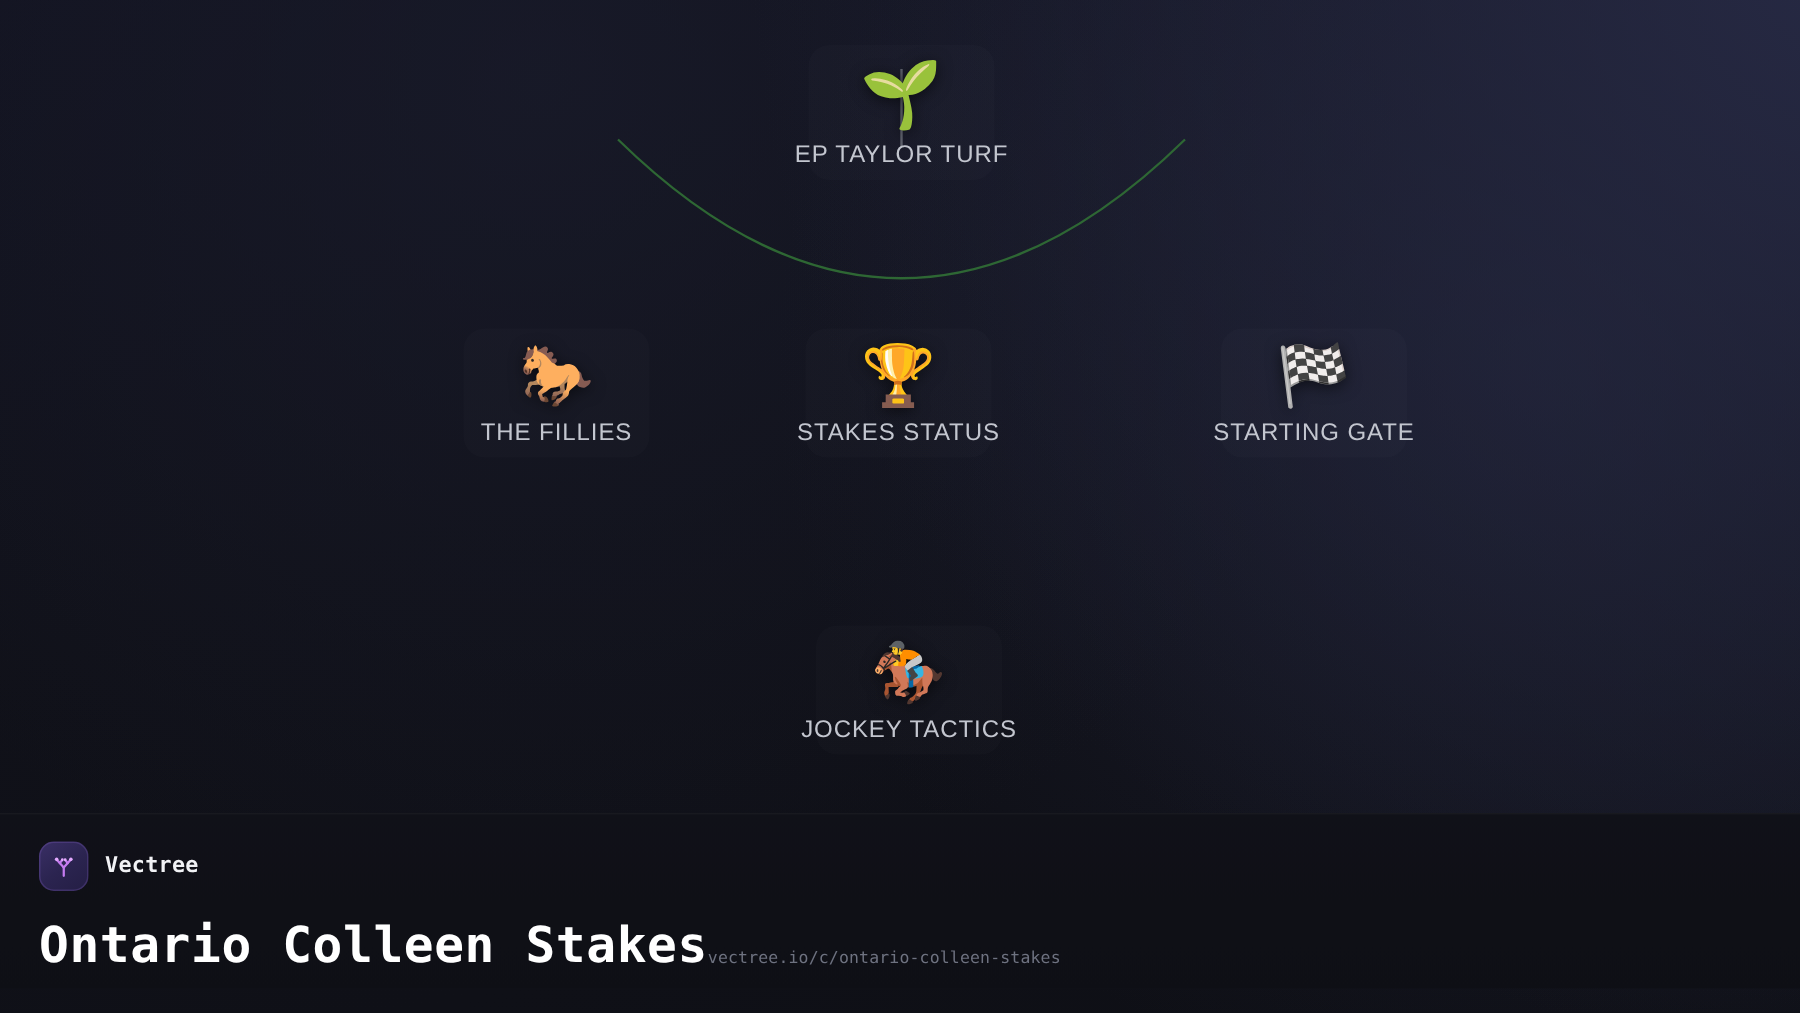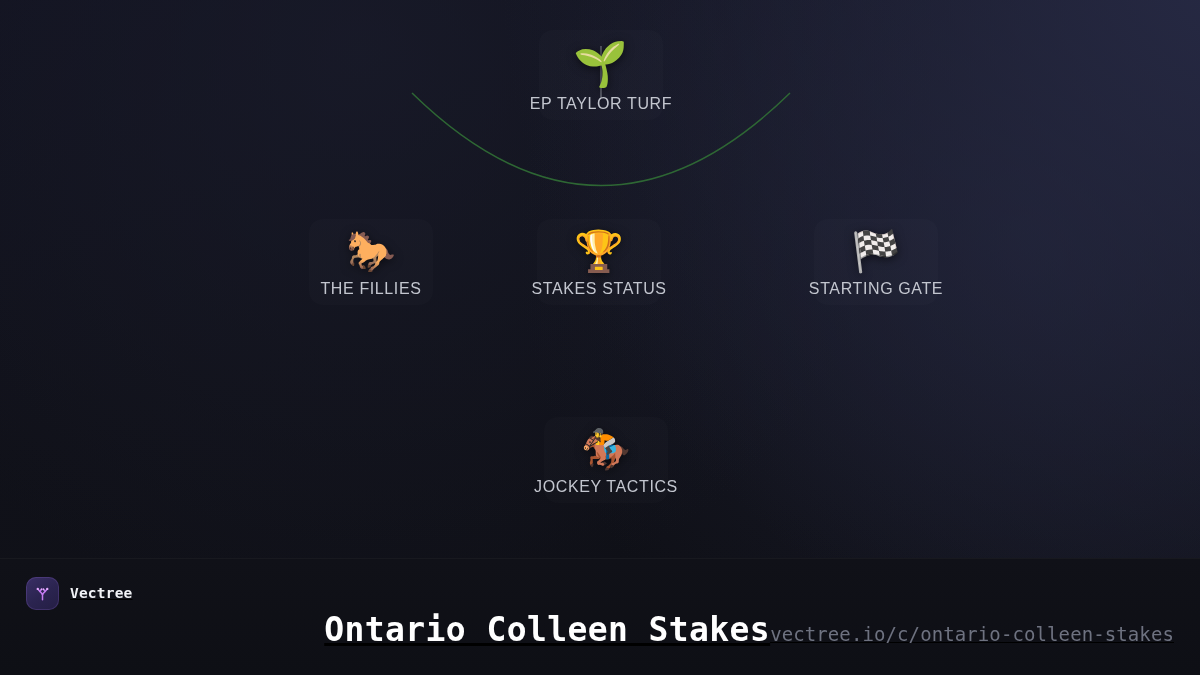--- a/index.html
+++ b/index.html
@@ -66,26 +66,25 @@
     text-transform:uppercase;
     white-space:nowrap;
     text-align:center;
   }
 
   .node.root .glyph { font-size:44px; height:50px; line-height:48px; }
 
   
   #footer {
     position:absolute;
-    left:0; right:0; bottom:0;
+    left:0; right:0; bottom:16px;
     height:117px;
     background:linear-gradient(180deg, #101118 0%, #0e0f15 100%);
     border-top:1px solid rgba(255,255,255,0.045);
     padding:18px 26px 0 26px;
-    text-decoration:underline;
   }
 
   #brand-row {
     display:flex;
     align-items:center;
     gap:11px;
     height:32px;
   }
 
   #logo-mark {
@@ -103,37 +102,37 @@
     font-family:"DejaVu Sans Mono", monospace;
     font-size:14.5px;
     font-weight:700;
     color:#f1f2f5;
     letter-spacing:0.2px;
   }
 
   #title-row {
     display:flex;
     align-items:flex-end;
-    justify-content:flex-end;
-    margin-top:0;
+    justify-content:flex-start;
+    margin-top:16px;
   }
 
   #page-title {
     font-family:"DejaVu Sans Mono", monospace;
     font-size:33px;
     font-weight:700;
     color:#ffffff;
     letter-spacing:0.4px;
     line-height:42px;
     white-space:nowrap;
   }
 
   #page-url {
     font-family:"DejaVu Sans Mono", monospace;
-    font-size:19px;
+    font-size:11px;
     color:#6e7280;
     letter-spacing:0.1px;
     white-space:nowrap;
     padding-bottom:6px;
   }
 </style>
 </head>
 <body>
 
 <div id="stage">

